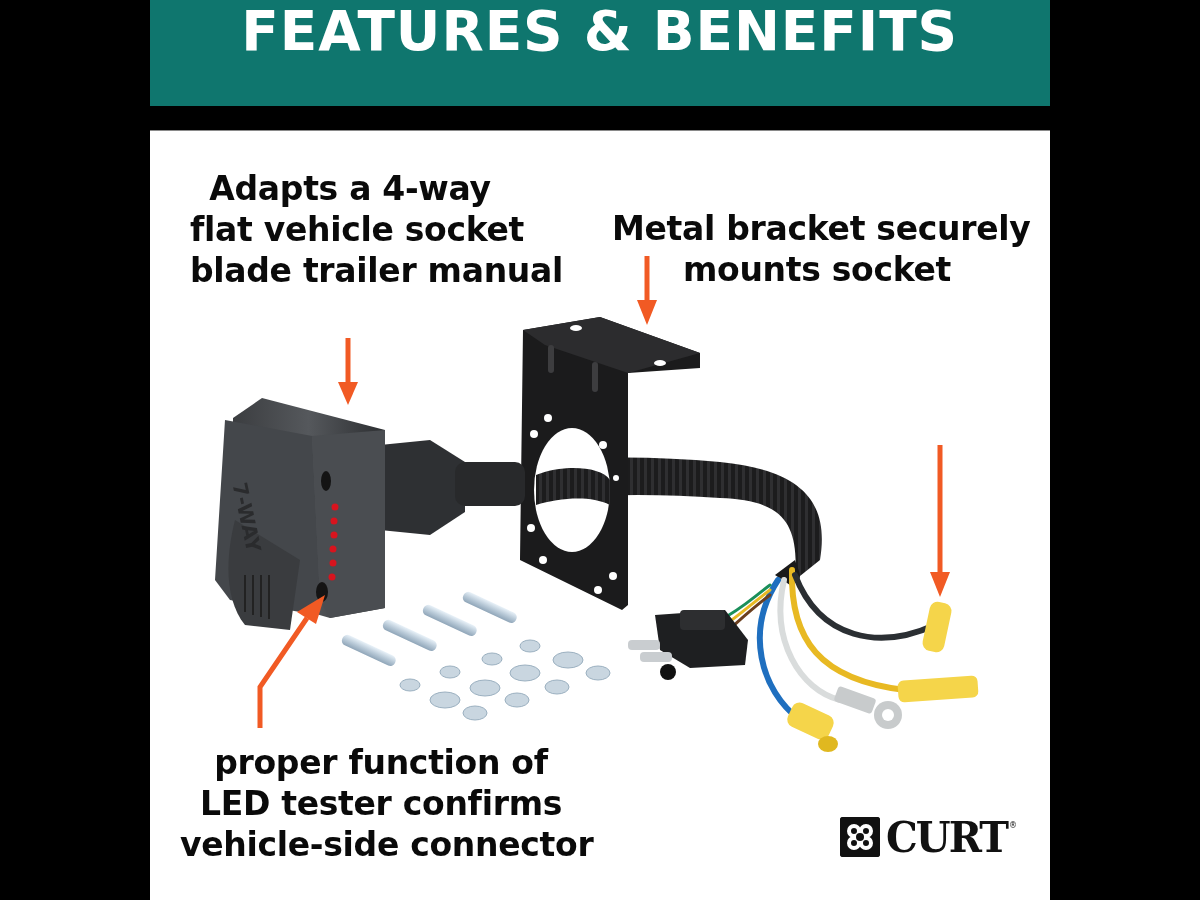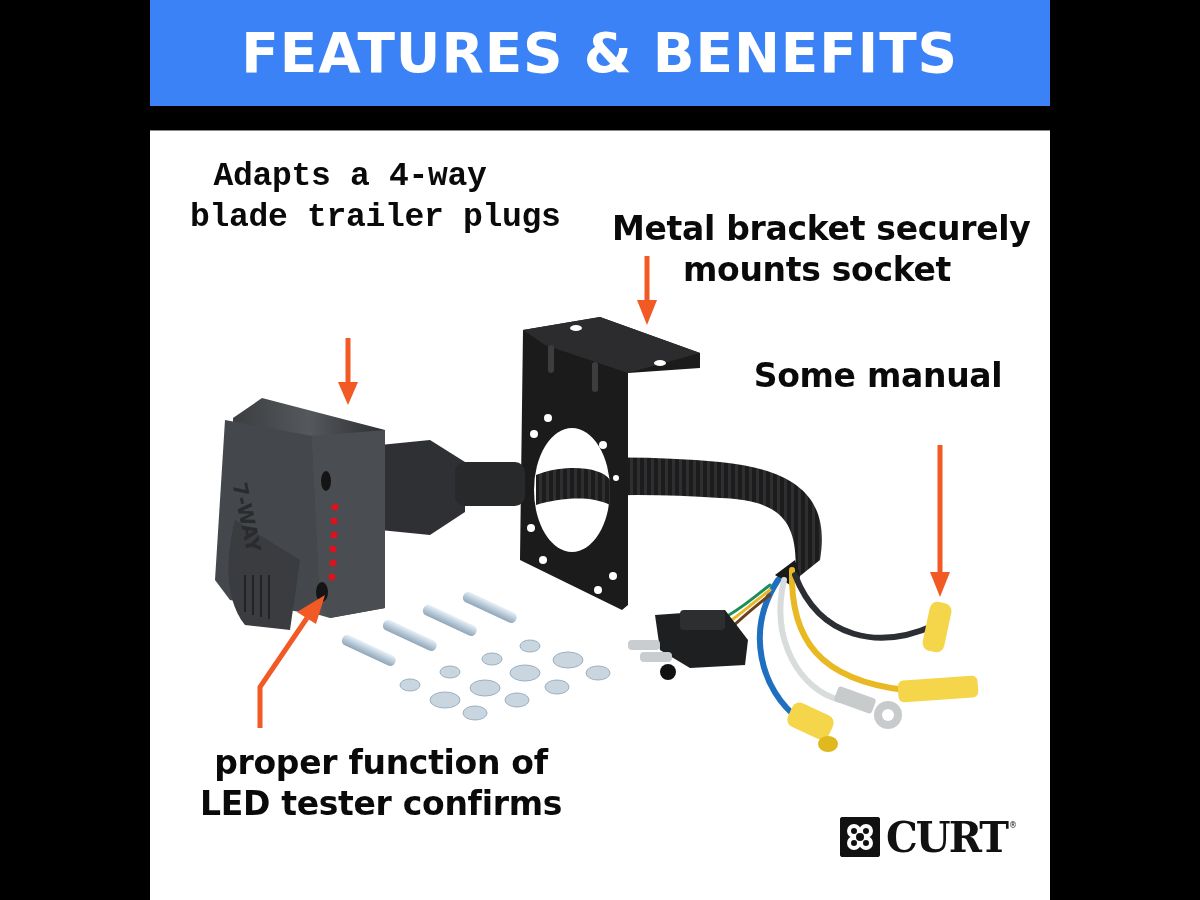--- a/index.html
+++ b/index.html
@@ -1,19 +1,19 @@
 <!DOCTYPE html>
 <html><head>
 <meta charset="utf-8">
 <style>
   html, body { margin:0; padding:0; }
   body { width:1200px; height:900px; background:#000; position:relative; overflow:hidden;
          font-family:"DejaVu Sans", "Liberation Sans", sans-serif; }
-  .header-bar { position:absolute; left:150px; top:0; width:900px; height:106px; background:#3b82f6;
-                display:flex; align-items:center; justify-content:center; }
+  .header-bar { position:absolute; left:150px; top:0; width:900px; height:106px; background:#0f766e;
+                display:flex; justify-content:center; }
   .header-title { color:#fff; font-family:"DejaVu Sans", sans-serif; font-weight:bold;
                   font-size:56px; letter-spacing:1px; margin-top:-2px; transform:scaleX(0.98); }
   .panel { position:absolute; left:150px; top:130px; width:900px; height:770px; background:#fff;
            border-top:1px solid #8a8a8a; box-sizing:border-box; }
   .callout { position:absolute; color:#0a0a0a; font-family:"DejaVu Sans", sans-serif; font-weight:bold;
              text-align:center; font-size:33px; line-height:41px; letter-spacing:-0.3px; }
   .callout span { display:block; white-space:nowrap; }
   .illus { position:absolute; left:0; top:0; width:1200px; height:900px; }
   .logo { position:absolute; left:840px; top:817px; display:flex; align-items:flex-start; }
   .logo-mark { width:40px; height:40px; background:#111; border-radius:3px; position:relative; }
@@ -172,37 +172,38 @@
   <g fill="#f15a24" stroke="#f15a24">
     <line x1="940" y1="445" x2="940" y2="575" stroke-width="5"></line>
     <polygon points="930,572 950,572 940,597" stroke="none"></polygon>
   </g>
   <g fill="#f15a24" stroke="#f15a24">
     <polyline points="260,728 260,687 307,618" fill="none" stroke-width="5"></polyline>
     <polygon points="297,612 316,624 325,595" stroke="none"></polygon>
   </g>
 </svg>
 
-<div class="callout" style="left:190px; top:156px; width:320px;font-family:Liberation Mono, monospace;">
+<div class="callout" style="left:190px; top:168px; width:320px;">
   <span>Adapts a 4-way</span>
-  <span>blade trailer plugs</span>
+  <span>flat vehicle socket</span>
+  <span>blade trailer manual</span>
 </div>
 
 <div class="callout" style="left:612px; top:208px; width:410px;">
   <span>Metal bracket securely</span>
   <span>mounts socket</span>
 </div>
 
 <div class="callout" style="left:738px; top:355px; width:280px;">
-  <span>Some manual</span>
 </div>
 
 <div class="callout" style="left:180px; top:742px; width:402px;">
   <span>proper function of</span>
   <span>LED tester confirms</span>
+  <span>vehicle-side connector</span>
 </div>
 
 <div class="logo">
   <div class="logo-mark">
     <svg width="40" height="40" viewBox="0 0 40 40">
       <rect width="40" height="40" rx="3" fill="#111"></rect>
       <g fill="none" stroke="#fff" stroke-width="4">
         <circle cx="14" cy="14" r="5"></circle>
           <circle cx="26" cy="14" r="5"></circle>
         <circle cx="14" cy="26" r="5"></circle>

